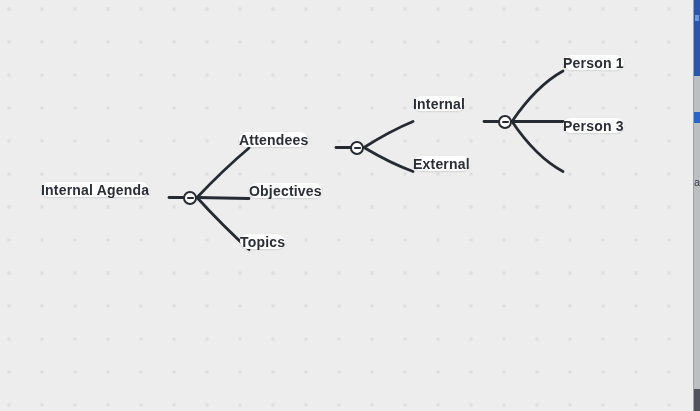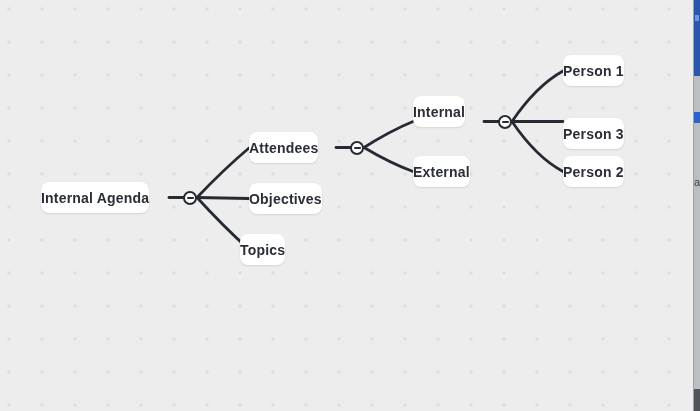--- a/index.html
+++ b/index.html
@@ -26,21 +26,21 @@
     pointer-events: none;
   }
   svg.connectors path {
     fill: none;
     stroke: #262b33;
     stroke-width: 2.8;
     stroke-linecap: round;
   }
   .node {
     position: absolute;
-    height: 31px;
+    height: 15px;
     display: inline-flex;
     align-items: center;
     padding: 0 0;
     background: #ffffff;
     border-radius: 8px;
     box-shadow: 0 1px 2px rgba(0,0,0,0.10), 0 0 1px rgba(0,0,0,0.06);
     color: #2a2e36;
     font-size: 14px;
     font-weight: 700;
     letter-spacing: 0.2px;
@@ -62,21 +62,21 @@
     cursor: pointer;
   }
   .collapse-btn .minus-bar {
     width: 7px;
     height: 2px;
     background: #262b33;
     border-radius: 1px;
   }
   
   .n-root      { left: 41px;  top: 182px; }
-  .n-attendees { left: 249px; top: 132px; }
+  .n-attendees { left: 239px; top: 132px; }
   .n-objectives{ left: 249px; top: 183px; align-items: center; }
   .n-topics    { left: 240px; top: 234px; justify-content: center; }
   .n-internal  { left: 413px; top: 96px; }
   .n-external  { left: 413px; top: 156px; text-align: center; }
   .n-person1   { left: 563px; top: 55px;  }
   .n-person3   { left: 563px; top: 106px; margin-top: 12px; }
   .n-person2   { left: 563px; top: 156px; }
   .c-root      { left: 183px; top: 190.5px; }
   .c-attendees { left: 350px; top: 140.5px; }
   .c-internal  { left: 498px; top: 114.5px; }
@@ -161,23 +161,20 @@
   </div>
   <div class="node n-external">
     <span>External</span>
   </div>
   <div class="node n-person1">
     <span>Person 1</span>
   </div>
   <div class="node n-person3">
     <span>Person 3</span>
   </div>
-  <div class="node n-person2">
-    <span>Person 2</span>
-  </div>
 
   <div class="collapse-btn c-root">
     <div class="minus-bar"></div>
   </div>
   <div class="collapse-btn c-attendees">
     <div class="minus-bar"></div>
   </div>
   <div class="collapse-btn c-internal">
     <div class="minus-bar"></div>
   </div>

